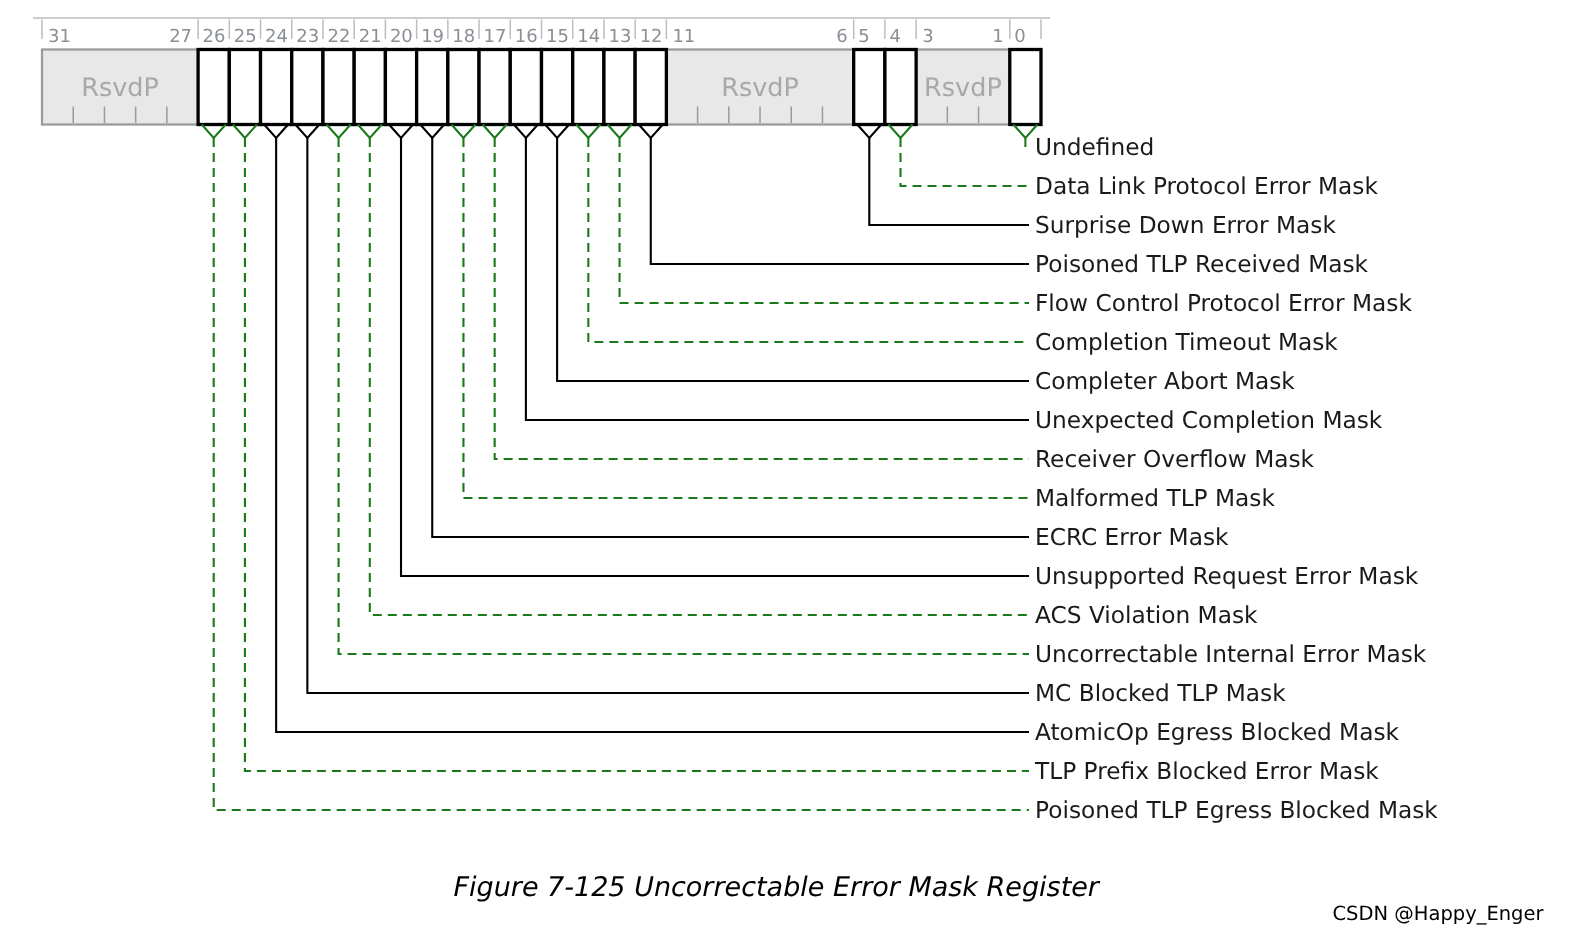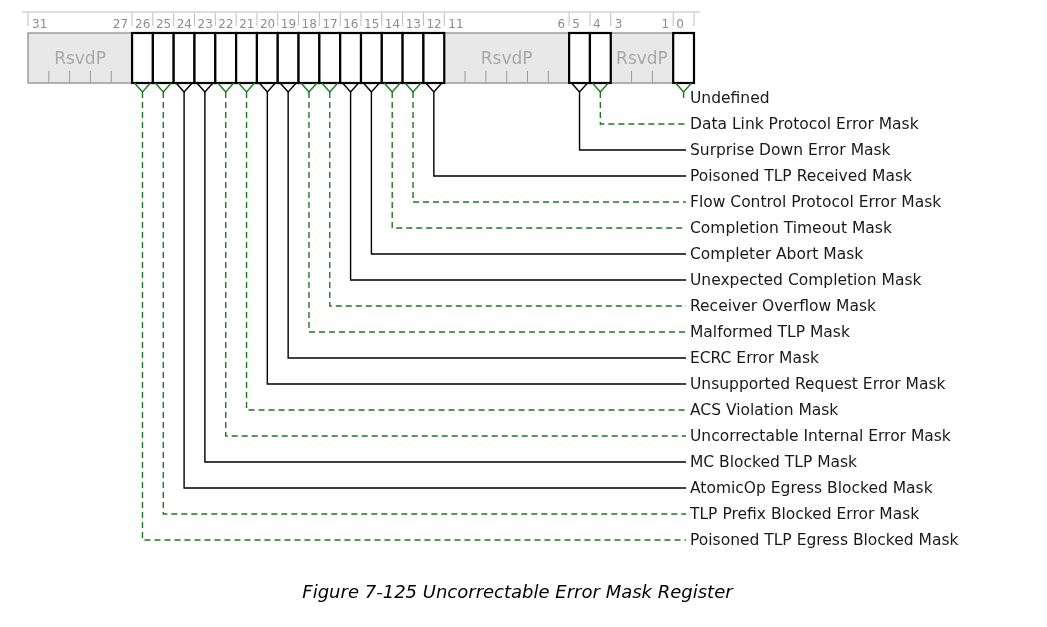--- a/index.html
+++ b/index.html
@@ -209,13 +209,16 @@
         <text x="690" y="493" class="leader-label">AtomicOp Egress Blocked Mask</text>
         <text x="690" y="519" class="leader-label">TLP Prefix Blocked Error Mask</text>
         <text x="690" y="545" class="leader-label">Poisoned TLP Egress Blocked Mask</text>
       </g>
   </svg>
 
   <div style="position:absolute;left:0;top:581px;width:1035px;text-align:center;">
     <span class="fig-caption">Figure  7-125  Uncorrectable Error Mask Register</span>
   </div>
 
+  <div style="position:absolute;right:18px;top:598px;">
+    <span class="watermark">CSDN @Happy_Enger</span>
+  </div>
 </div>
 
 </body></html>

